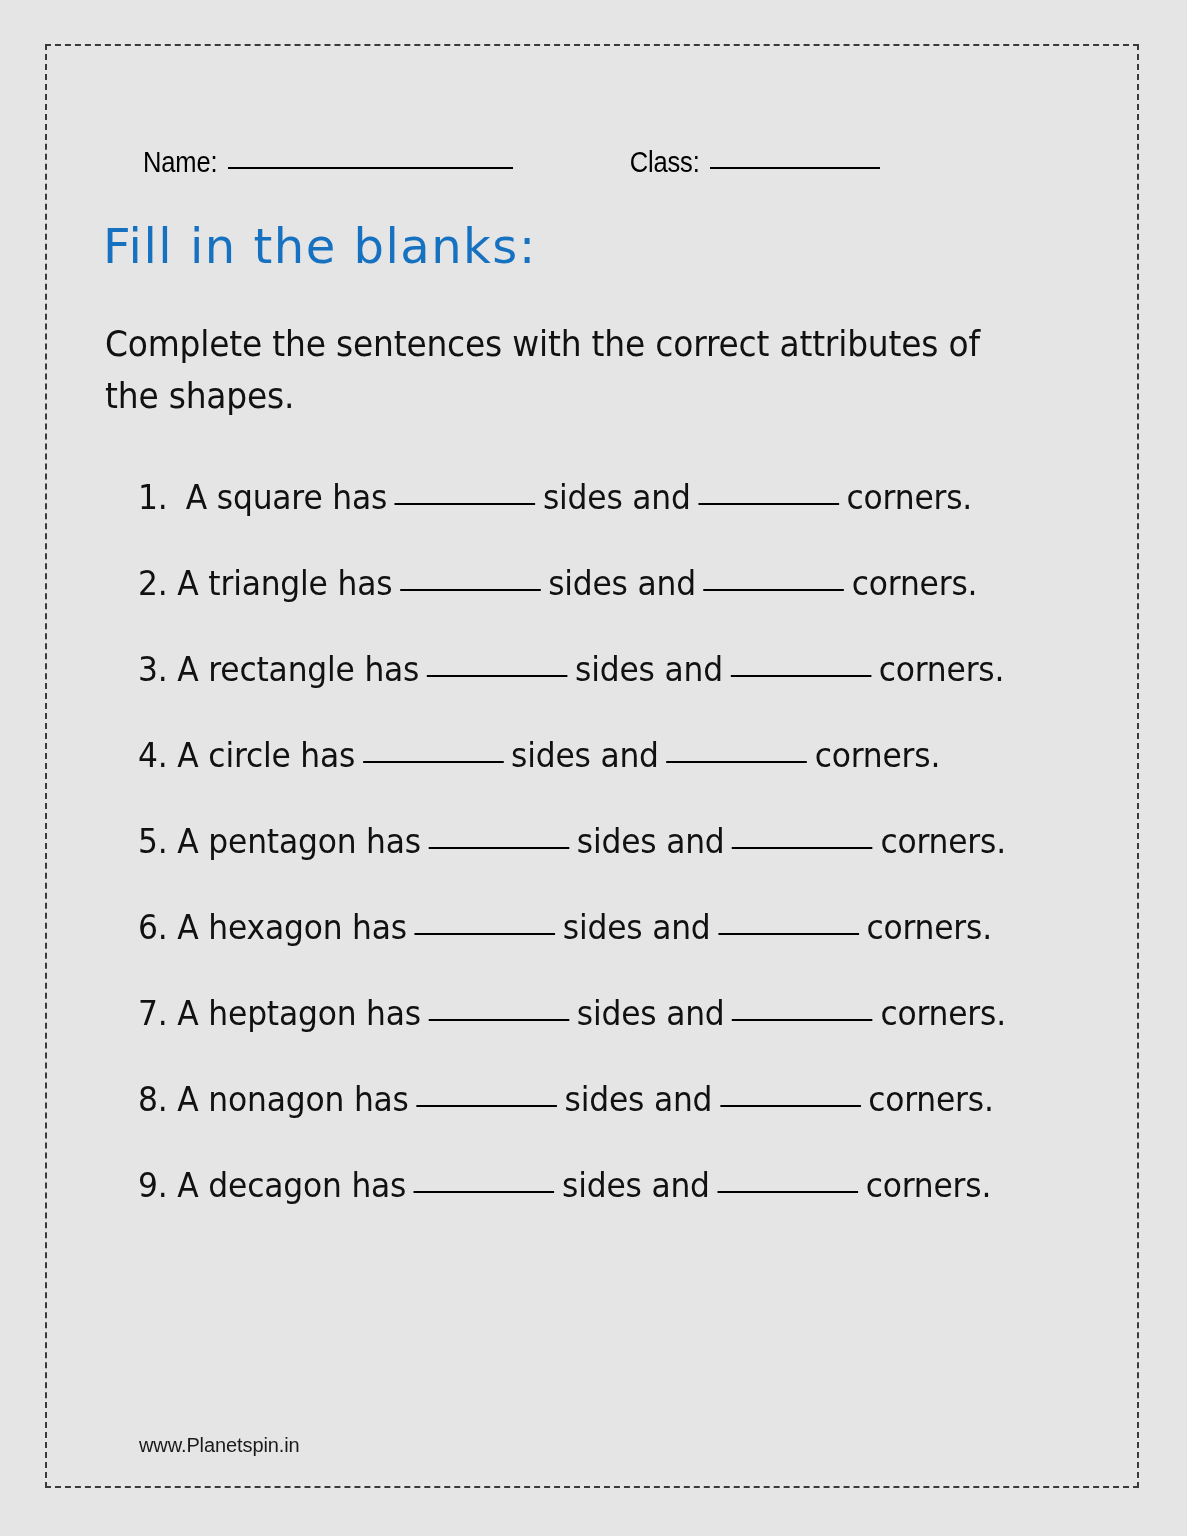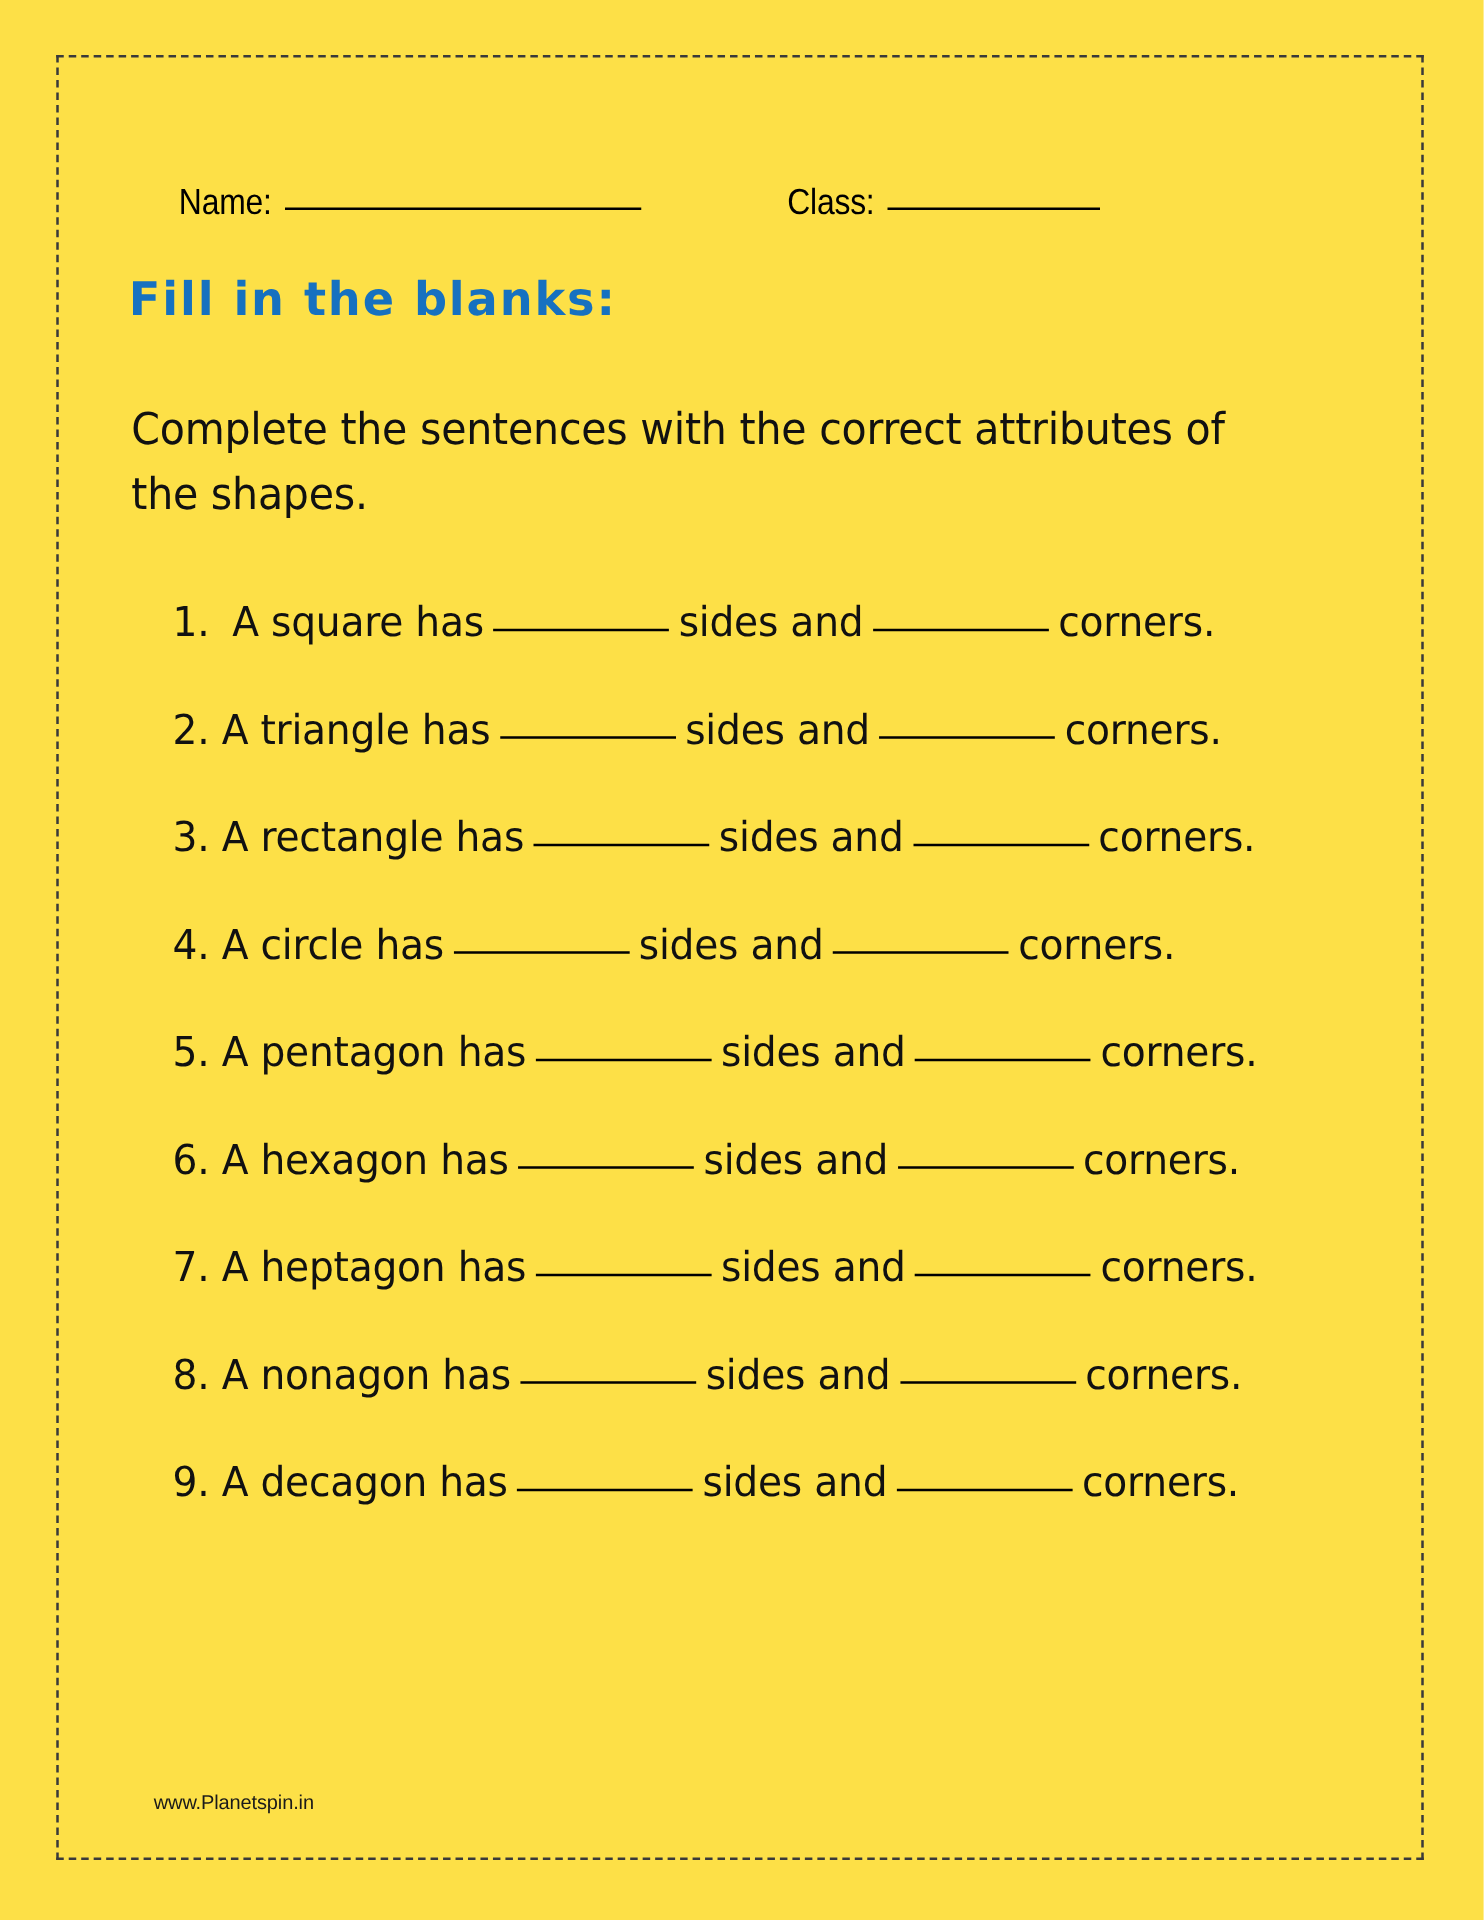--- a/index.html
+++ b/index.html
@@ -68,22 +68,22 @@
   #name-field-rule { width: 285px; margin-left: 6px; }
   #class-field-group { left: 487px; top: 0px; justify-content: space-between; }
   #class-field-rule { width: 170px; margin-left: 6px; }
 
   
   #worksheet-heading {
     position: absolute;
     left: 103px;
     top: 219px;
     font-family: "DejaVu Sans", sans-serif;
-    font-size: 37px;
-    font-weight: bold;
+    font-size: 48px;
+    font-weight: normal;
     letter-spacing: 1.5px;
     color: #1671c0;
     line-height: 1.15;
     white-space: nowrap;
   }
 
   
   #worksheet-instruction {
     position: absolute;
     left: 105px;
@@ -135,34 +135,34 @@
     height: 0;
     border-bottom: 2.6px solid #000000;
     position: relative;
     top: -4px;
     margin: 0 8px;
   }
 
   
   #worksheet-footer {
     position: absolute;
-    left: 123px;
+    left: 139px;
     top: 1434px;
     font-family: "Liberation Sans", sans-serif;
-    font-size: 16px;
+    font-size: 20px;
     font-weight: 400;
     letter-spacing: -0.1px;
     color: #1a1a1a;
     white-space: nowrap;
   }
 </style>
 </head>
 <body>
 
-<div id="worksheet-page" style="background: #fde047;">
+<div id="worksheet-page" style="background: #e5e5e5;">
 
   <div id="page-border" style="border-color: rgb(58, 58, 58); border-style: dashed;"></div>
 
   <div id="student-info-row">
 
     <div class="field-group" id="name-field-group">
       <span class="field-label">Name:</span>
       <span class="field-rule" id="name-field-rule"></span>
     </div>
 

